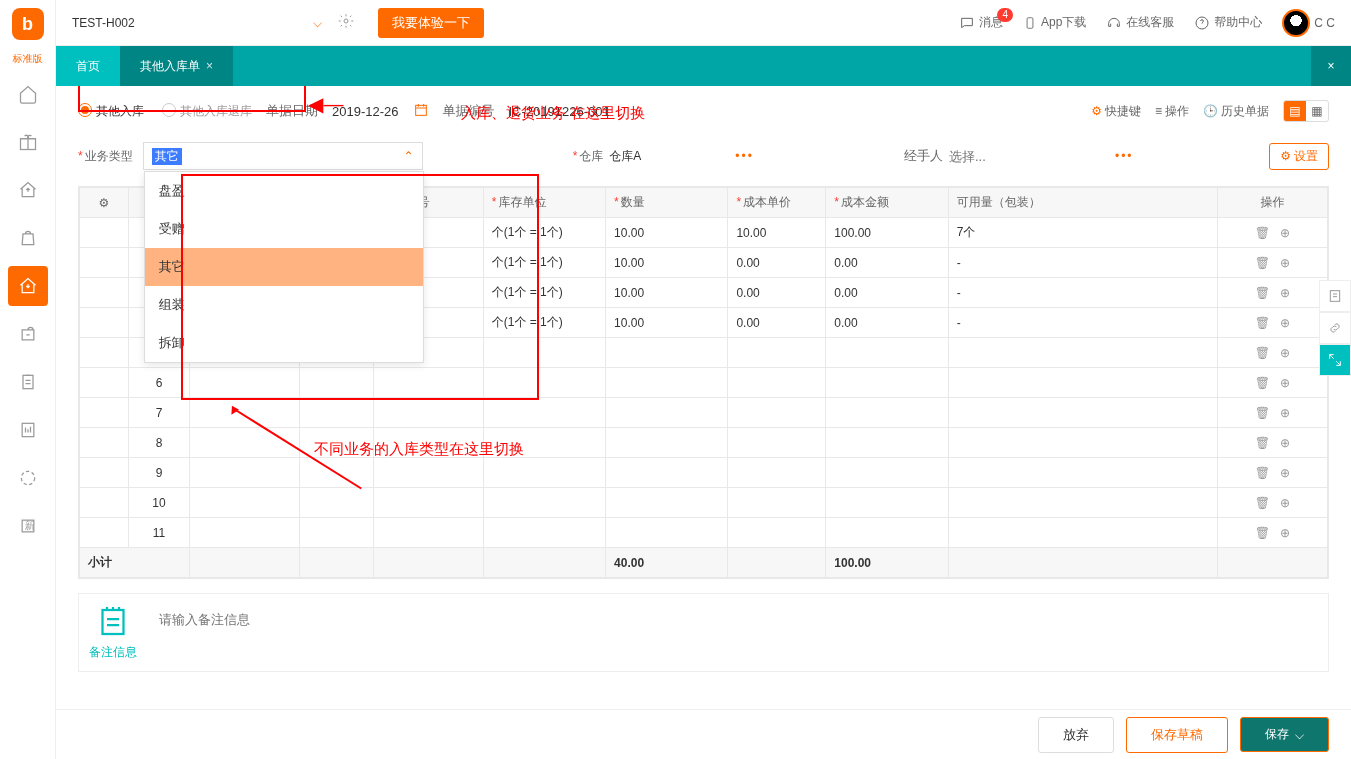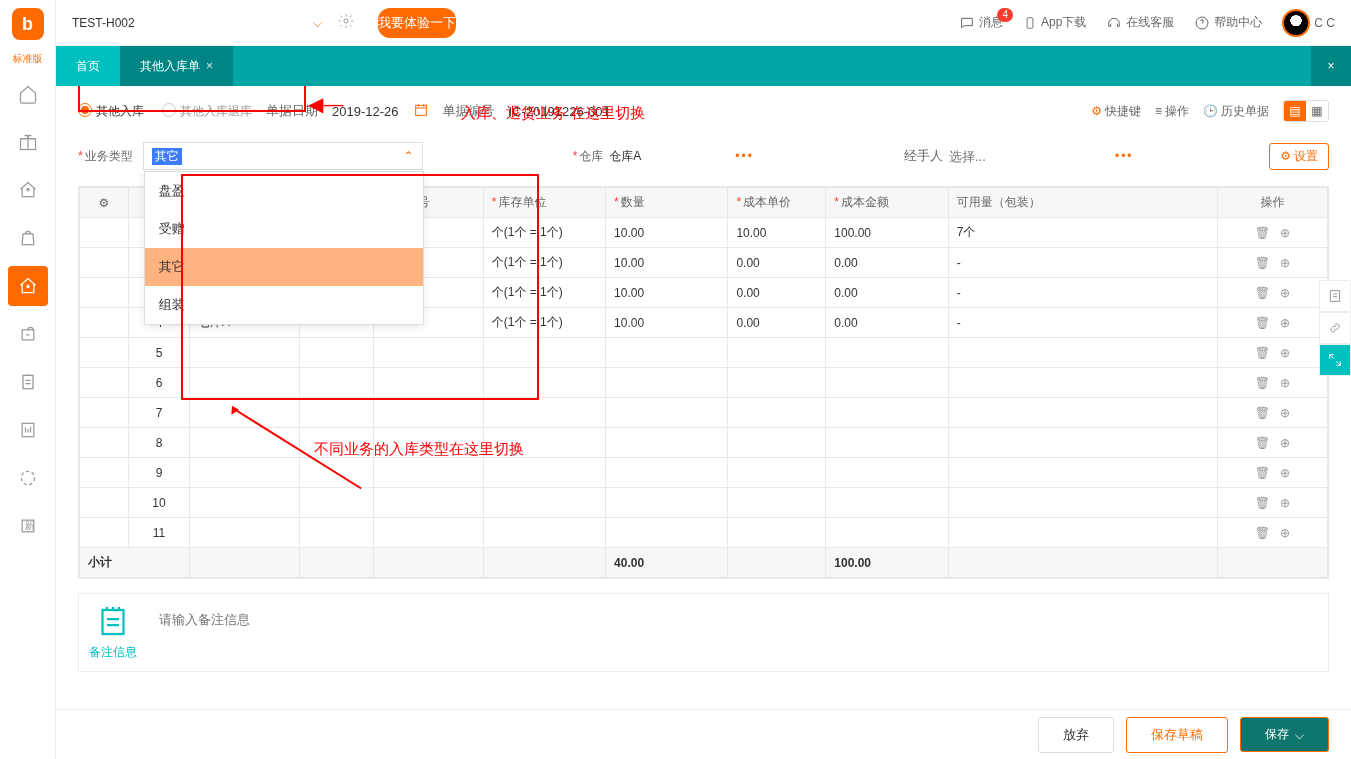--- a/index.html
+++ b/index.html
@@ -9,21 +9,21 @@
 .logo{width:32px;height:32px;background:#ff6a00;border-radius:8px;display:flex;align-items:center;justify-content:center;color:#fff;font-size:18px;font-weight:bold}
 .logo-label{font-size:10px;color:#ff6a00;margin-top:12px}
 .rail-icon{width:40px;height:40px;display:flex;align-items:center;justify-content:center;color:#999;margin-top:8px;border-radius:4px;cursor:pointer}
 .rail-icon.active{background:#ff6a00;color:#fff}
 .rail-icon svg{width:20px;height:20px}
 .main{flex:1;display:flex;flex-direction:column;position:relative}
 .topbar{height:46px;display:flex;align-items:center;padding:0 16px;border-bottom:1px solid #eee}
 .org-select{width:250px;display:flex;align-items:center;justify-content:space-between;font-size:14px;color:#333;cursor:pointer}
 .org-select .chev{color:#ff6a00}
 .gear{margin-left:16px;color:#999;cursor:pointer}
-.try-btn{background:#ff6a00;color:#fff;padding:6px 0;border-radius:12px;margin-left:24px;cursor:pointer;font-size:13px}
+.try-btn{background:#ff6a00;color:#fff;padding:6px 14px;border-radius:3px;margin-left:24px;cursor:pointer;font-size:13px}
 .top-right{margin-left:auto;display:flex;align-items:center;gap:20px;font-size:13px;color:#666}
 .top-item{display:flex;align-items:center;gap:4px;cursor:pointer;position:relative}
 .badge{position:absolute;top:-6px;right:-10px;background:#ff3b30;color:#fff;border-radius:8px;padding:0 5px;font-size:10px;line-height:14px}
 .avatar{width:28px;height:28px;border-radius:50%;background:radial-gradient(circle at 50% 40%,#fff 30%,#000 30%);border:2px solid #ff6a00}
 .tabbar{height:40px;background:#00a6a6;display:flex;align-items:center;color:#fff}
 .tab{padding:0 20px;height:100%;display:flex;align-items:center;gap:6px;font-size:13px;cursor:pointer}
 .tab.home{background:#00bfbf}
 .tab.active{background:#008585}
 .tab-close{cursor:pointer;opacity:.8}
 .tabbar-close{margin-left:auto;width:40px;height:100%;display:flex;align-items:center;justify-content:center;background:#008585;cursor:pointer}
@@ -262,20 +262,21 @@
       <div class="row2" style="position:relative">
         <span class="field-lbl"><span class="req">*</span><span>业务类型</span></span>
         <div class="biz-select">
           <span class="sel-val">其它</span>
           <span class="chev">⌃</span>
           <div class="dropdown">
             <div class="dd-item">盘盈</div>
             <div class="dd-item">受赠</div>
             <div class="dd-item sel">其它</div>
             <div class="dd-item">组装</div>
+            <div class="dd-item">拆卸</div>
           </div>
         </div>
         <div class="annot-box2"></div>
         <span class="annot-arrow2">▲</span>
         <div class="annot-arrow2-line"></div>
         <div class="annot-text2">不同业务的入库类型在这里切换</div>
         <div class="warehouse">
           <span class="field-lbl"><span class="req">*</span><span>仓库</span></span>
           <span class="wh-val">仓库A</span>
           <span class="dots">•••</span>

